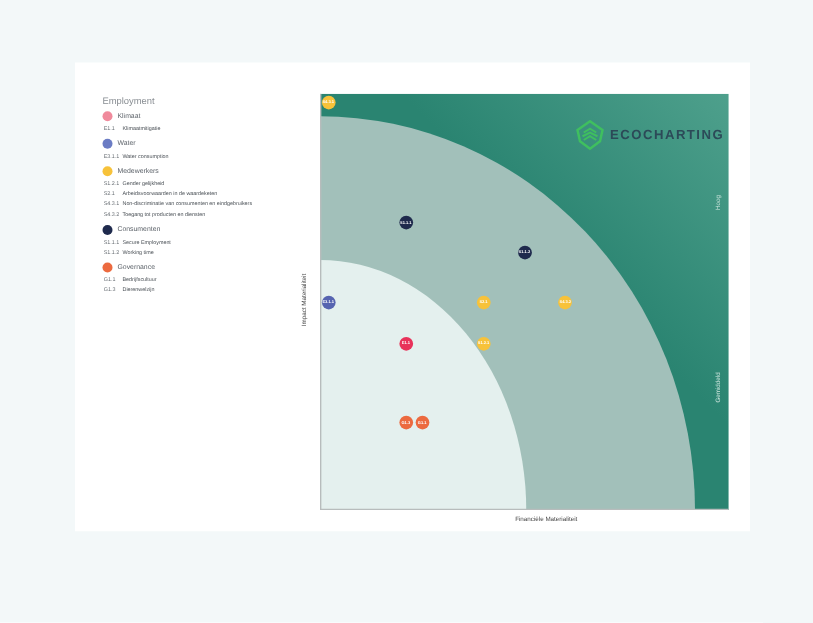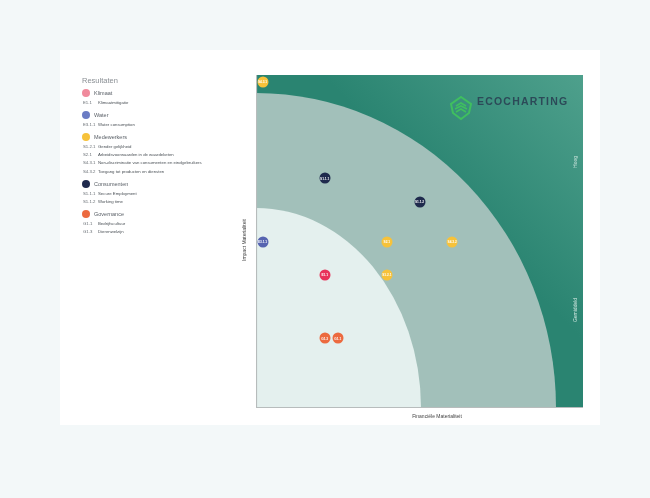--- a/index.html
+++ b/index.html
@@ -20,39 +20,39 @@
   .swatch { width:8px; height:8px; border-radius:50%; margin-right:4px; }
   .item { font-size:4.3px; color:#4a5056; margin:0 0 3.2px 1px; display:flex; white-space:nowrap; }
   .item .code { width:15px; color:#666c72; }
   .chart { position:absolute; left:256px; top:75px; width:327px; height:333px; }
   .chart svg { position:absolute; left:0; top:0; }
   .dot {
     position:absolute; width:11px; height:11px; border-radius:50%;
     color:#fff; font-size:3.2px; display:flex; align-items:center; justify-content:center;
     transform:translate(-50%,-50%); font-weight:bold; cursor:pointer;
   }
-  .logo { position:absolute; left:448px; top:95px; display:flex; align-items:flex-start; }
+  .logo { position:absolute; left:459px; top:95px; display:flex; align-items:center; }
   .logo-text { font-size:10.5px; font-weight:bold; letter-spacing:1.2px; color:#2c4a58; margin-left:3px; }
   .y-axis-label {
     position:absolute; left:244px; top:240px; font-size:5px; color:#444;
     transform:translate(-50%,-50%) rotate(-90deg); white-space:nowrap;
   }
   .x-axis-label { position:absolute; left:437px; top:413px; font-size:5px; color:#444; transform:translateX(-50%); white-space:nowrap; }
   .zone-label {
     position:absolute; font-size:5px; color:#cfe6df; white-space:nowrap;
     transform:translate(-50%,-50%) rotate(-90deg);
   }
 </style>
 </head>
 <body>
 
 <div class="card"></div>
 
 <div class="legend">
-  <div class="legend-title">Resultaten</div>
+  <div class="legend-title">Employment</div>
   <div id="legend-groups">
       <div class="group">
         <div class="group-head">
           <span class="swatch" style="background: rgb(240, 138, 156);"></span>
           <span>Klimaat</span>
         </div>
         <div class="item">
           <span class="code">E1.1</span>
           <span>Klimaatmitigatie</span>
         </div>

